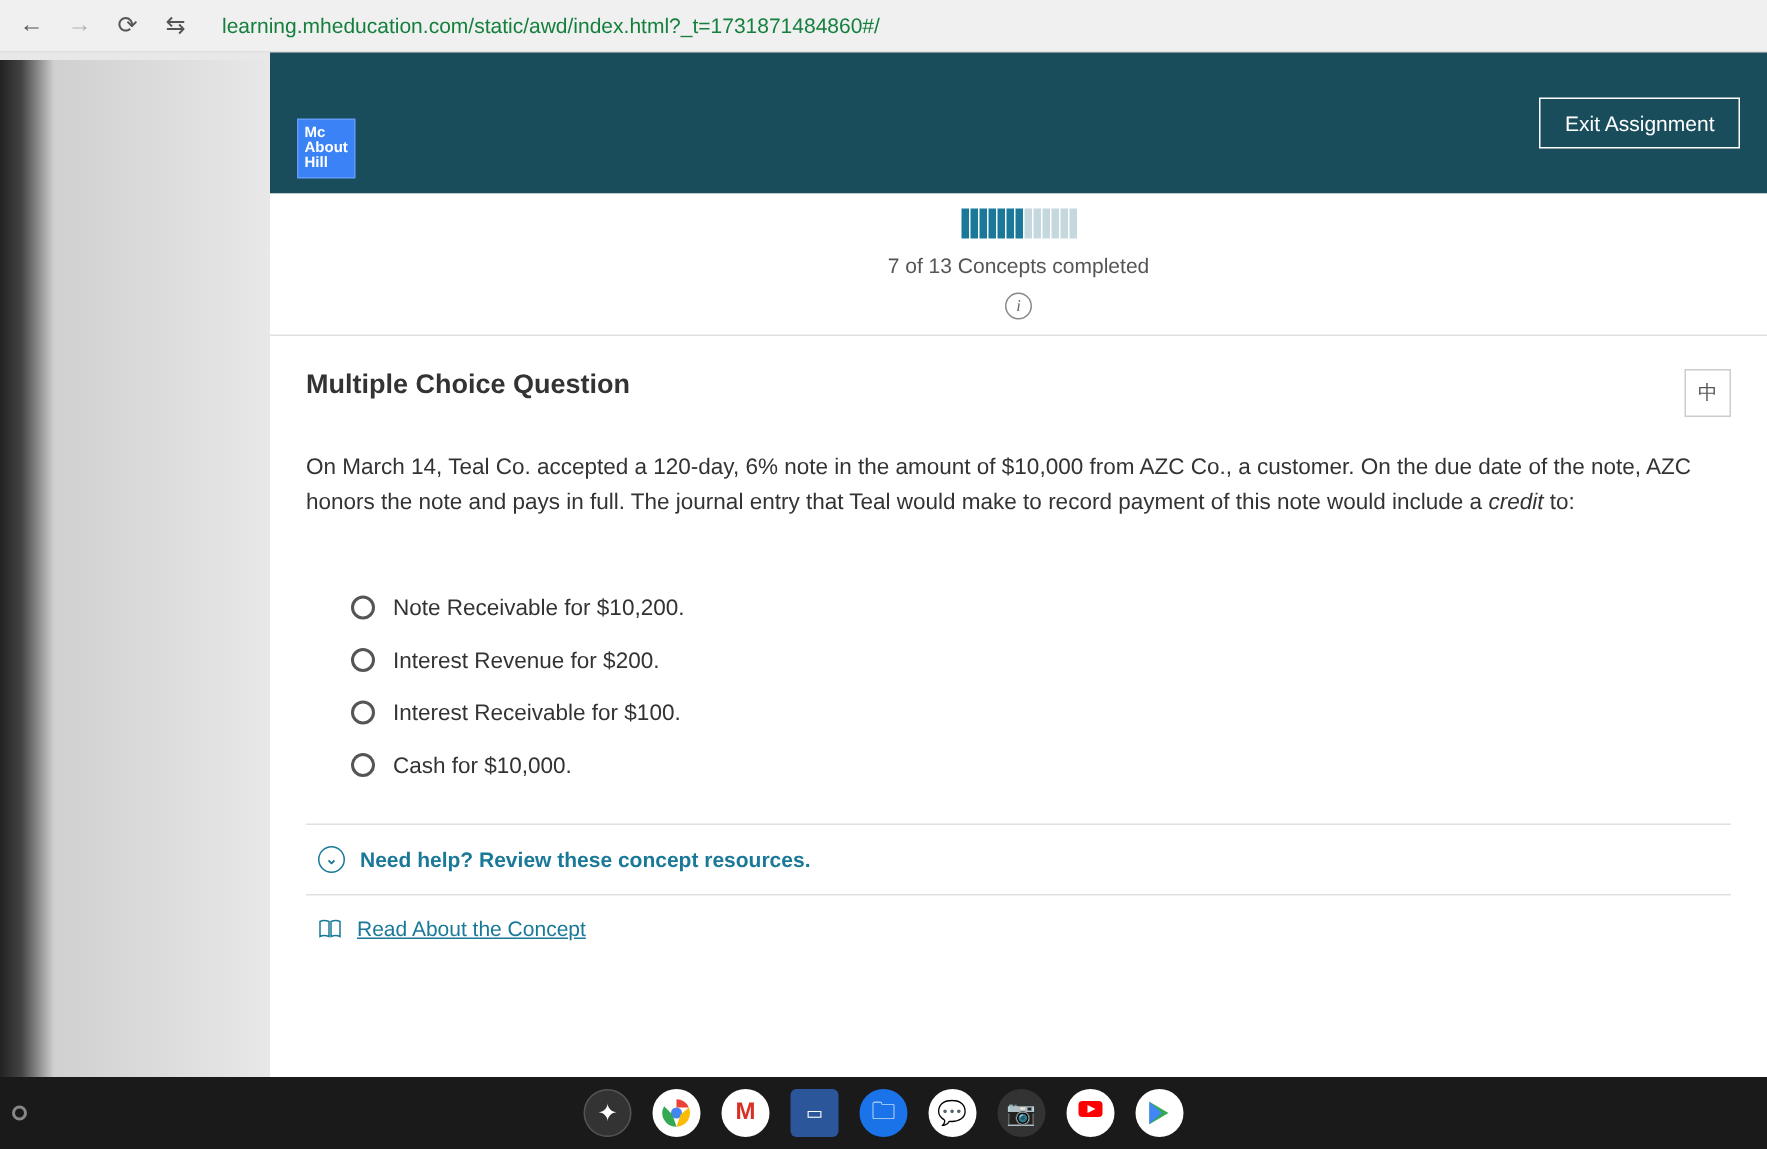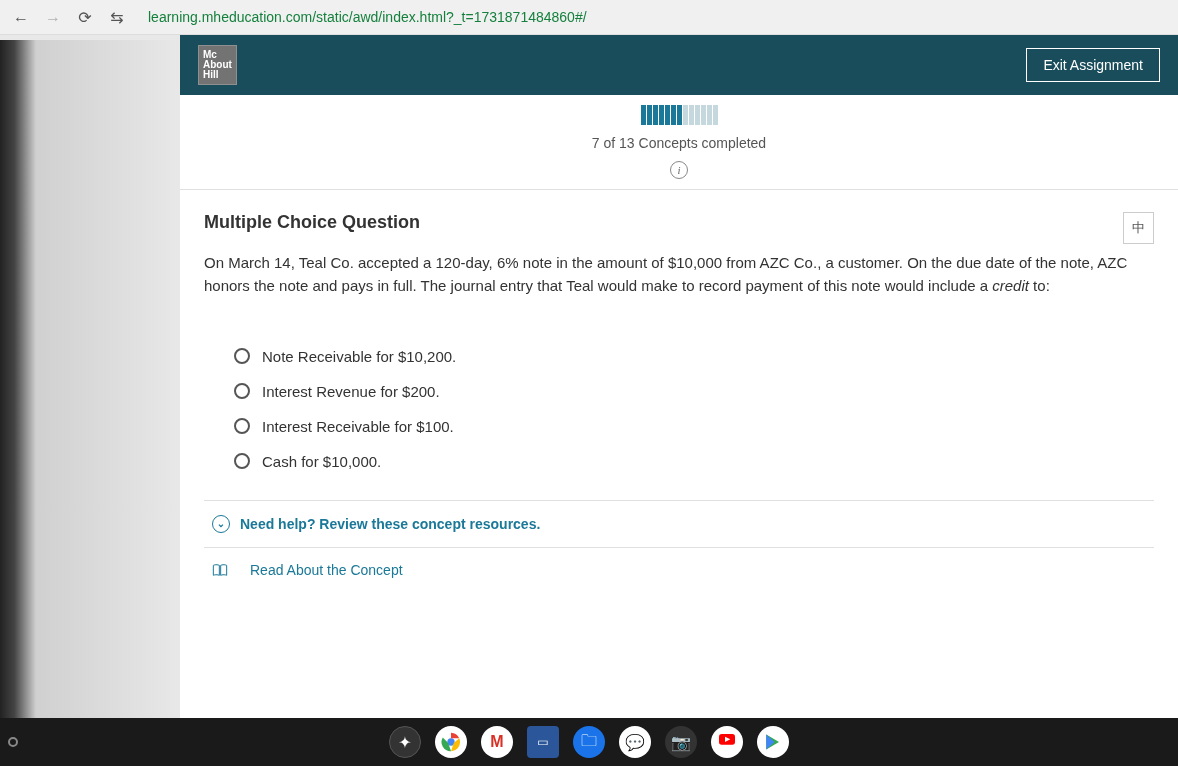--- a/index.html
+++ b/index.html
@@ -19,27 +19,28 @@
     .app-header {
       background: #1a4d5c;
       padding: 10px 18px;
       display: flex;
       align-items: center;
       justify-content: space-between;
       margin-left: 180px;
       margin-right: 0;
     }
     .logo-box {
-      background: #737373;
+      background: #3b82f6;
       color: white;
       font-size: 10px;
       font-weight: bold;
       line-height: 10px;
       padding: 4px;
       border: 1px solid #fff3;
+      margin-top: 34px;
     }
     .exit-btn {
       border: 1px solid #fff;
       color: #fff;
       background: transparent;
       padding: 8px 16px;
       font-size: 14px;
       cursor: pointer;
     }
     
@@ -69,21 +70,21 @@
     }
     
     .content {
       margin-left: 180px;
       background: #fff;
       padding: 22px 24px 0 24px;
       height: 560px;
       position: relative;
     }
     .q-header { display: flex; justify-content: space-between; align-items: flex-start; }
-    .q-title { font-size: 18px; font-weight: bold; color: #333; margin-bottom: 18px; }
+    .q-title { font-size: 18px; font-weight: bold; color: #333; margin-bottom: 33px; }
     .lang-btn {
       border: 1px solid #ccc;
       background: #fff;
       padding: 6px 8px;
       font-size: 13px;
       color: #555;
     }
     .q-text { color: #333; font-size: 15px; line-height: 1.55; margin-bottom: 50px; }
     .q-text i { font-style: italic; }
     
@@ -115,23 +116,24 @@
       border-bottom: 1px solid #e0e0e0;
     }
     .chevron-circle {
       width: 18px; height: 18px; border: 1px solid #1a7898; border-radius: 50%;
       display: flex; align-items: center; justify-content: center; font-size: 10px;
     }
     .read-row {
       padding: 14px 8px;
       display: flex;
       align-items: center;
-      gap: 22px;
+      gap: 10px;
       color: #1a7898;
       font-size: 14px;
+      text-decoration: underline;
     }
     .book-icon { width: 16px; height: 14px; }
     
     .bottom-bar {
       margin-left: 180px;
       background: #fff;
       border-top: 1px solid #ddd;
       padding: 14px 24px;
       display: flex;
       align-items: center;

